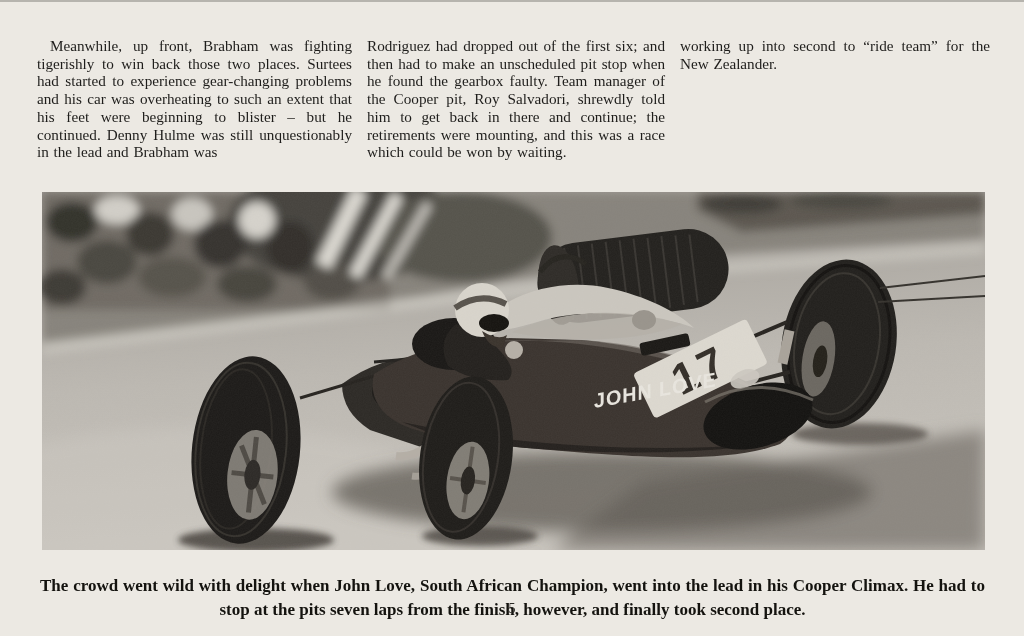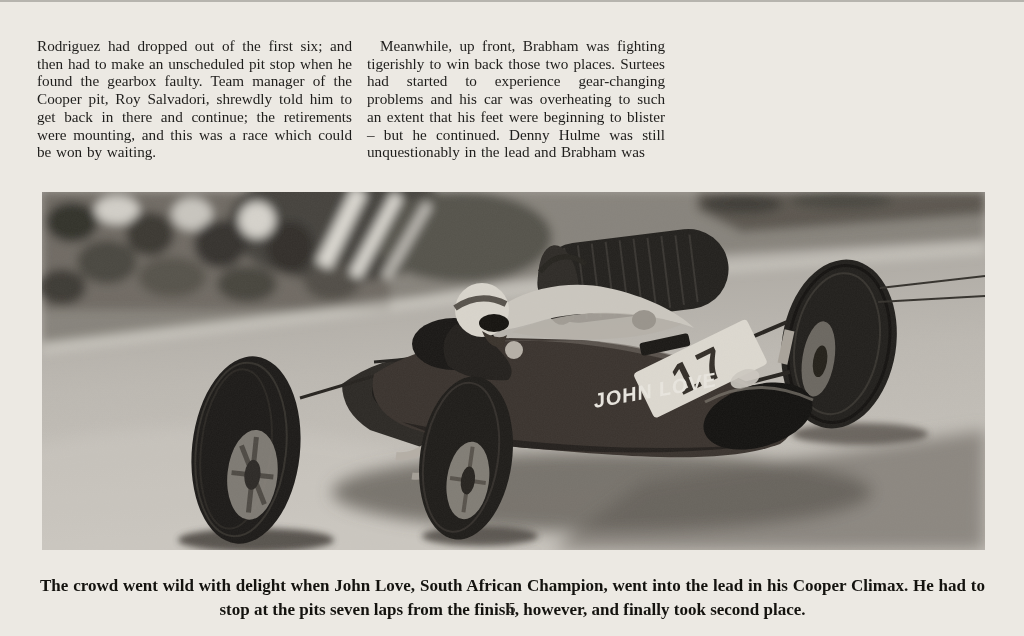--- a/index.html
+++ b/index.html
@@ -41,26 +41,27 @@
     text-align:center;font-size:14px;color:#2a2925;
   }
 </style>
 </head>
 <body>
 
 <div class="top-rule"></div>
 
 <div class="columns">
   <div class="col">
+    <p class="indent">Meanwhile, up front, Brabham was fighting tigerishly to win back those two places. Surtees had started to experience gear-changing problems and his car was overheating to such an extent that his feet were beginning to blister – but he continued. Denny Hulme was still unquestionably in the lead and Brabham was</p>
+  </div>
+  <div class="col">
     <p>Rodriguez had dropped out of the first six; and then had to make an unscheduled pit stop when he found the gearbox faulty. Team manager of the Cooper pit, Roy Salvadori, shrewdly told him to get back in there and continue; the retirements were mounting, and this was a race which could be won by waiting.</p>
   </div>
   <div class="col">
-    <p class="indent">Meanwhile, up front, Brabham was fighting tigerishly to win back those two places. Surtees had started to experience gear-changing problems and his car was overheating to such an extent that his feet were beginning to blister – but he continued. Denny Hulme was still unquestionably in the lead and Brabham was</p>
-  </div>
-  <div class="col">
+    <p>working up into second to “ride team” for the New Zealander.</p>
   </div>
 </div>
 
 <div class="photo-frame">
   <svg viewBox="0 0 943 358" preserveAspectRatio="none">
     <defs>
       <linearGradient id="trackG" x1="0" y1="0" x2="0.15" y2="1">
         <stop offset="0" stop-color="#9f9b95"></stop>
         <stop offset="0.55" stop-color="#bdb9b2"></stop>
         <stop offset="1" stop-color="#c8c4bd"></stop>

